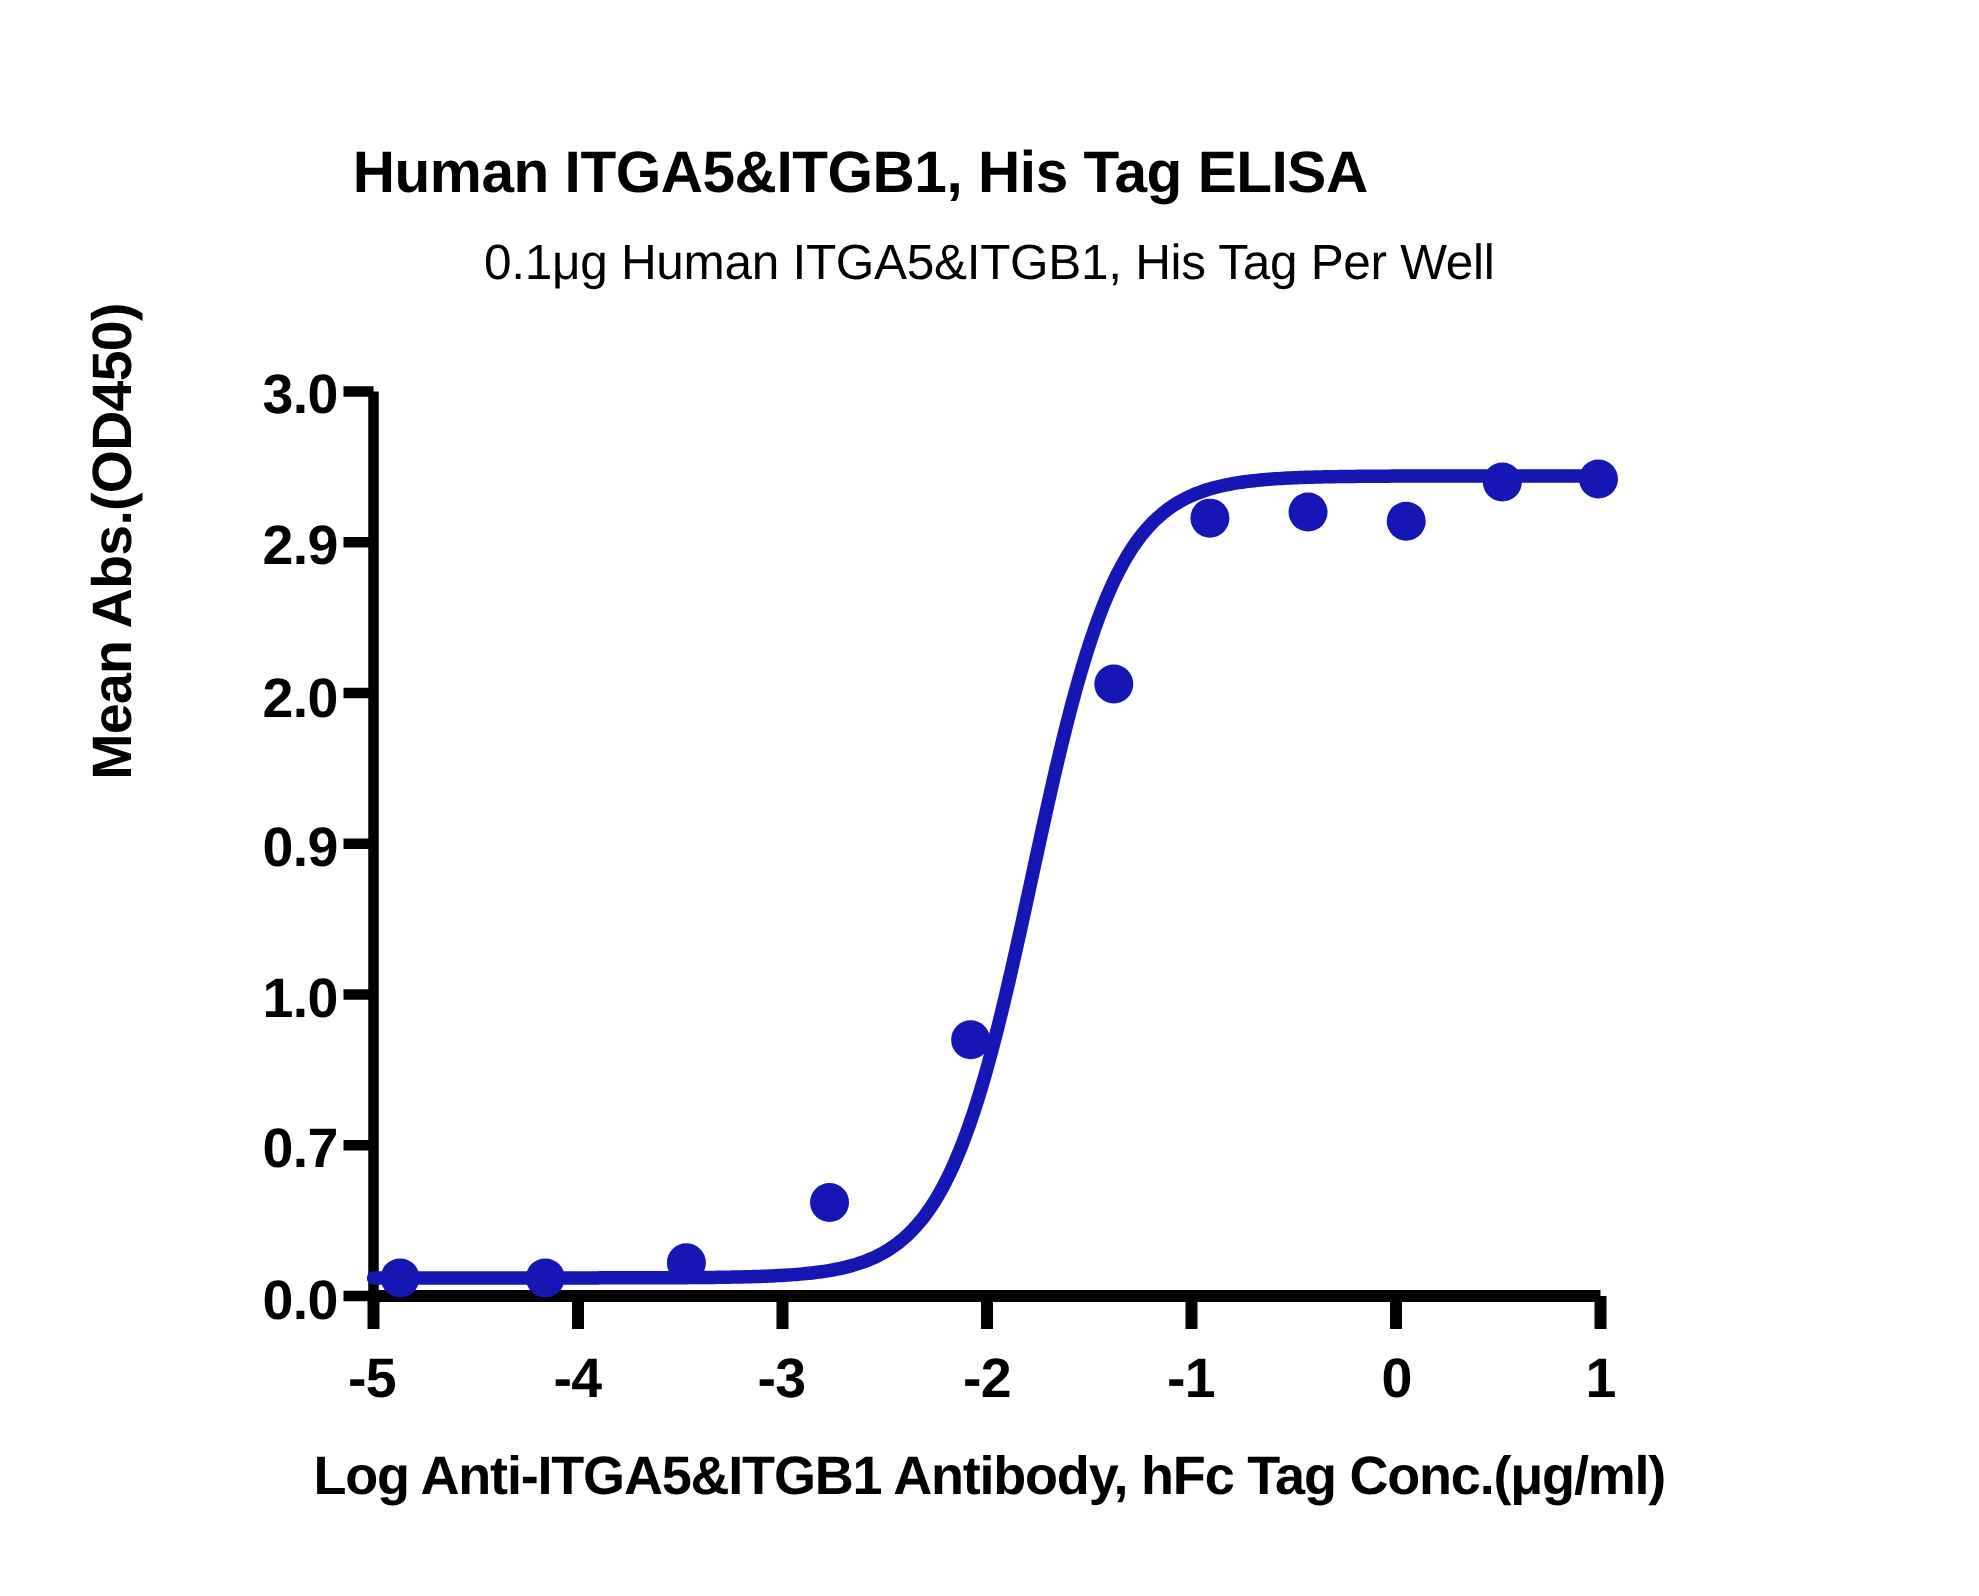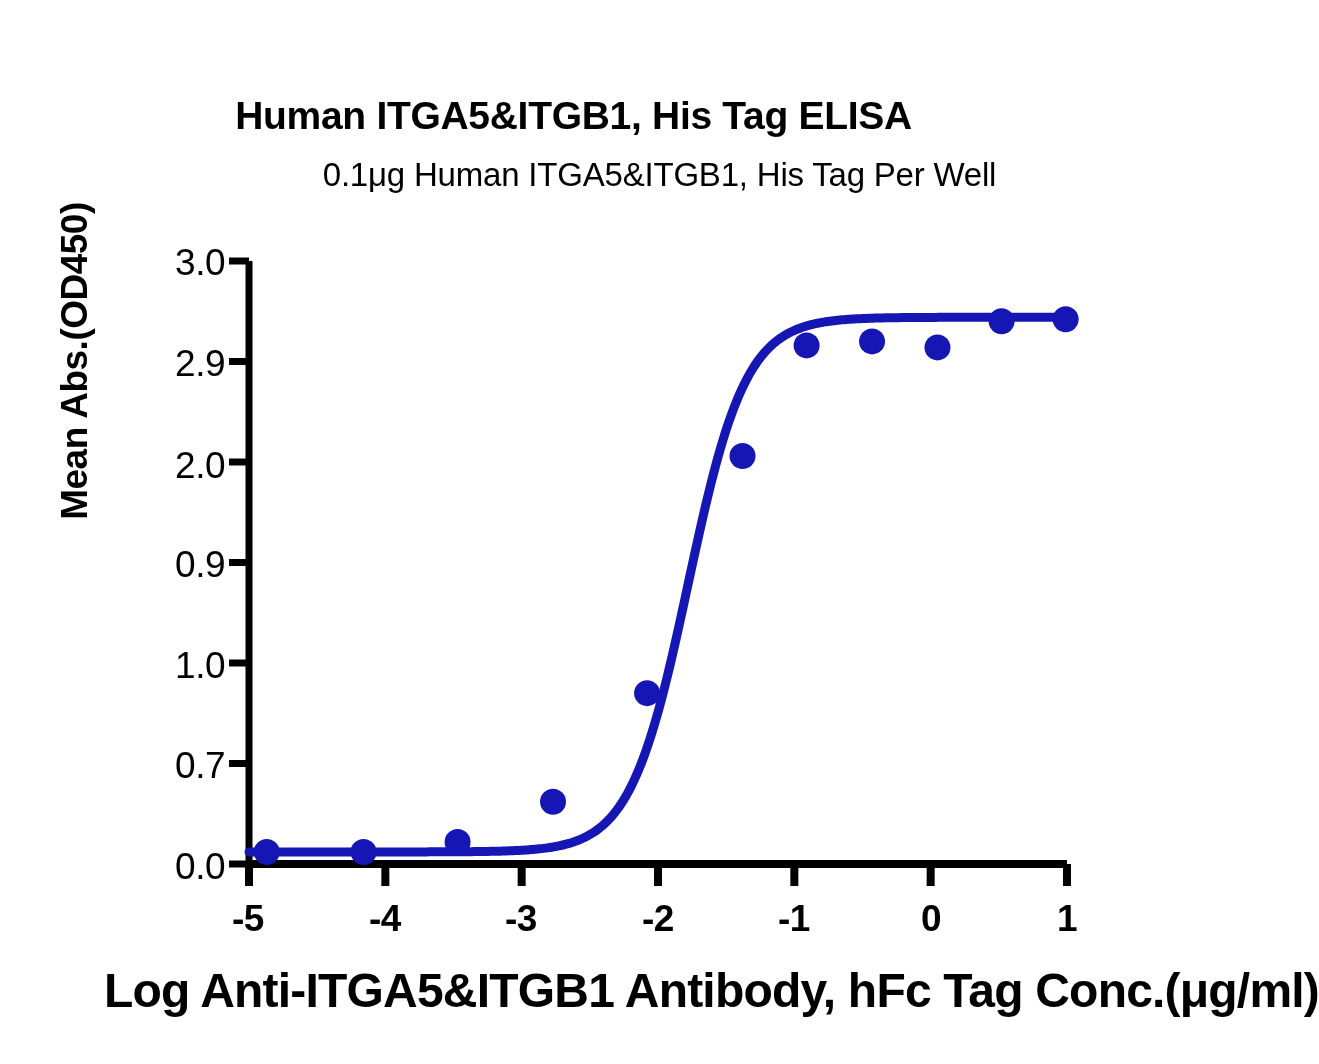--- a/index.html
+++ b/index.html
@@ -57,31 +57,31 @@
     transform: rotate(-90deg);
     transform-origin: 50% 50%;
     white-space: nowrap;
     letter-spacing: -0.5px;
   }
   .xlabel {
     position: absolute;
     left: 0;
     top: 963px;
     width: 1319px;
-    text-align: right;
-    font-size: 48px;
+    text-align: center;
+    font-size: 36px;
     font-weight: bold;
     letter-spacing: -0.8px;
     white-space: nowrap;
   }
   .ytick-label {
     position: absolute;
     text-align: right;
     font-size: 37px;
-    font-weight: normal;
+    font-weight: bold;
     white-space: nowrap;
     letter-spacing: -0.5px;
   }
   .xtick-label {
     position: absolute;
     text-align: center;
     font-size: 37px;
     font-weight: bold;
     white-space: nowrap;
     letter-spacing: -0.5px;

